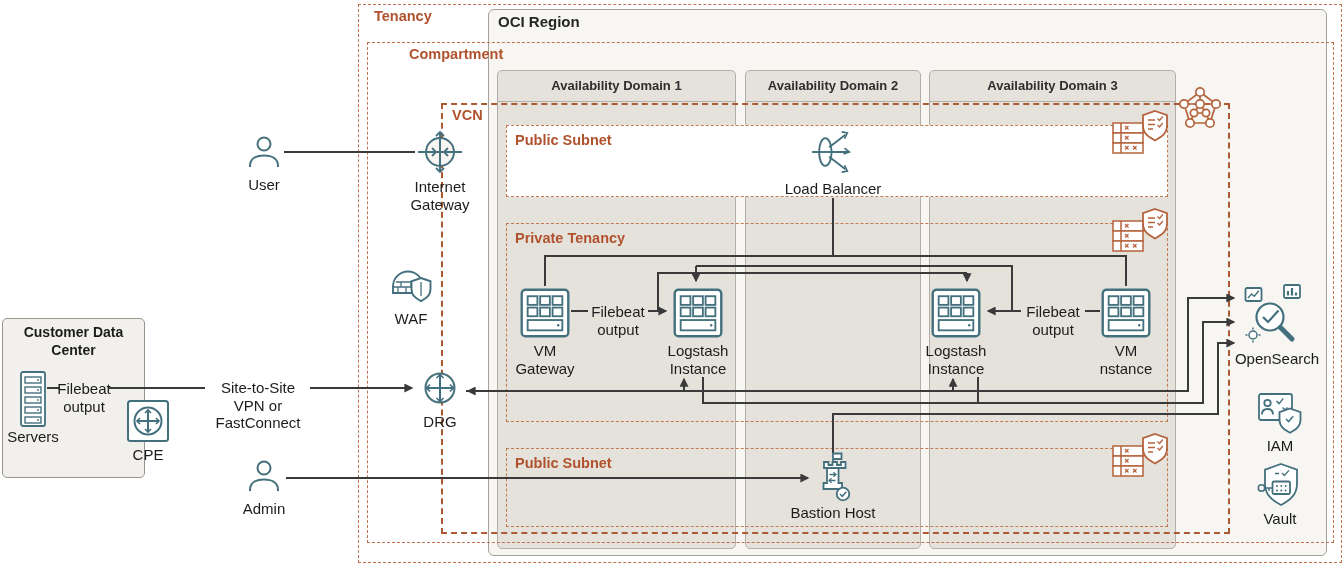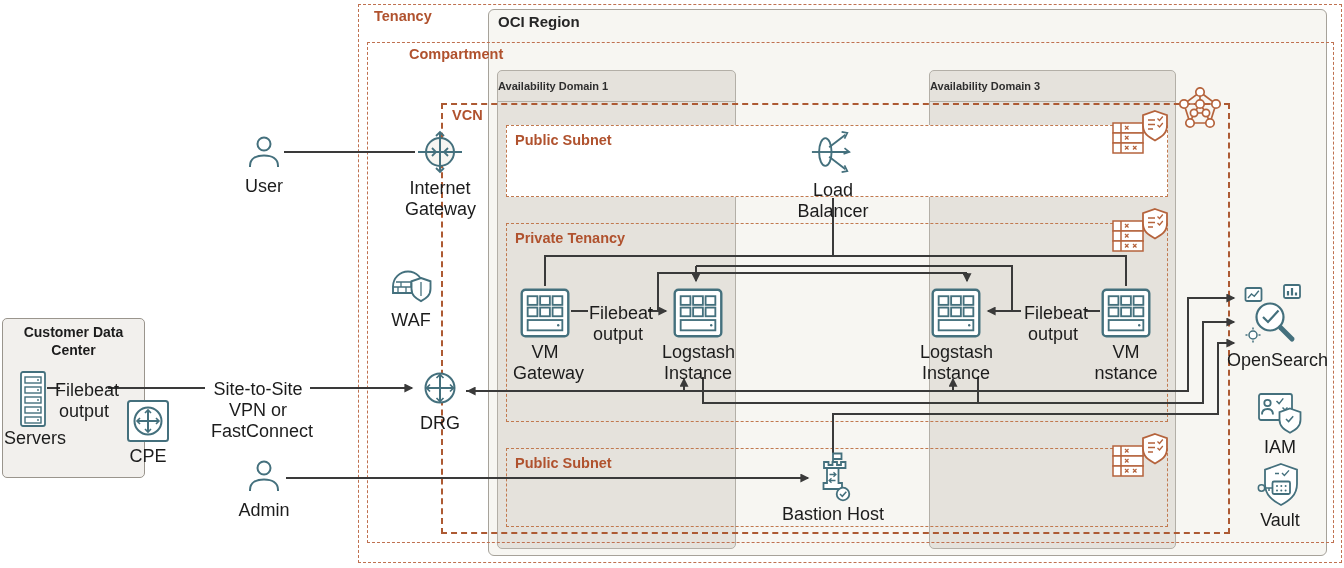--- a/index.html
+++ b/index.html
@@ -5,28 +5,28 @@
   html,body{margin:0;padding:0;background:#fff;}
   #canvas{position:relative;width:1344px;height:568px;background:#fff;
           font-family:"Liberation Sans",sans-serif;overflow:hidden;}
   .box{position:absolute;box-sizing:border-box;}
   .tenancy{border:1.6px dashed #bf7150;}
   .compartment{border:1.6px dashed #bf7150;}
   .region{background:#f7f6f2;border:1.5px solid #a6a29a;border-radius:6px;}
   .vcnbox{border:2.5px dashed #ad5a33;}
   .ad{background:#e5e2dc;border:1px solid #b3afa7;border-radius:5px;}
   .adhead{position:absolute;left:0;top:0;right:0;height:30px;line-height:30px;
-          text-align:left;font-weight:bold;font-size:11px;color:#2e2e2e;
+          text-align:center;font-weight:bold;font-size:13px;color:#2e2e2e;
           border-bottom:1px solid #b3afa7;}
   .subnet{border:1.6px dashed #c1794f;}
   .subnet.white{background:#ffffff;}
   .cdc{background:#f2f0ed;border:1.5px solid #9a958d;border-radius:5px;}
   .olabel{position:absolute;color:#b0522e;font-weight:bold;font-size:14.5px;white-space:nowrap;}
   .dlabel{position:absolute;color:#262626;font-weight:bold;font-size:15px;white-space:nowrap;}
-  .nlabel{position:absolute;font-size:18px;color:#1c1c1c;text-align:center;line-height:1.18;}
+  .nlabel{position:absolute;font-size:15px;color:#1c1c1c;text-align:center;line-height:1.18;}
   .cdctitle{position:absolute;font-size:14px;font-weight:bold;color:#1c1c1c;text-align:center;line-height:1.25;}
   svg.lay{position:absolute;left:0;top:0;}
   .wire{stroke:#3a3a3a;stroke-width:2;fill:none;}
   .icon{position:absolute;}
 </style>
 </head>
 <body>
 
 <div id="canvas">
 
@@ -213,20 +213,23 @@
         </g>
       </symbol>
     </defs>
   </svg>
 
   <div class="box tenancy" style="left:358px;top:4px;width:984px;height:559px;"></div>
   <div class="box region" style="left:488px;top:9px;width:839px;height:547px;"></div>
 
   <div class="box ad" style="left:497px;top:70px;width:239px;height:479px;">
     <div class="adhead">Availability Domain 1</div>
+  </div>
+  <div class="box ad" style="left:745px;top:70px;width:176px;height:479px;">
+    <div class="adhead">Availability Domain 2</div>
   </div>
   <div class="box ad" style="left:929px;top:70px;width:247px;height:479px;">
     <div class="adhead">Availability Domain 3</div>
   </div>
 
   <div class="box subnet white" style="left:506px;top:125px;width:662px;height:72px;"></div>
   <div class="box subnet" style="left:506px;top:223px;width:662px;height:199px;"></div>
   <div class="box subnet" style="left:506px;top:448px;width:662px;height:79px;"></div>
 
   <div class="box compartment" style="left:367px;top:42px;width:967px;height:501px;"></div>

